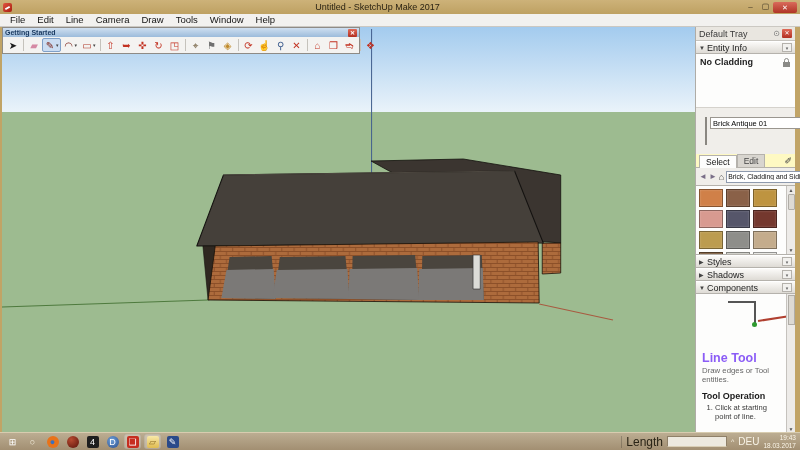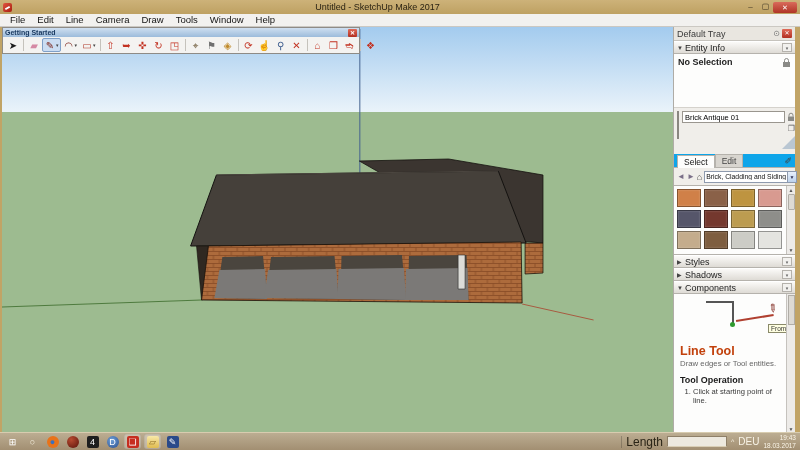--- a/index.html
+++ b/index.html
@@ -35,47 +35,47 @@
   .gs-close{width:9px;height:8px;background:linear-gradient(#E06A58,#B23022);border-radius:1px;color:#fff;
             font-size:6px;line-height:8px;text-align:center;}
   .gs-body{display:flex;align-items:center;height:16px;padding:0 2px;}
   .tool{display:flex;align-items:center;height:14px;padding:0 1px;border:1px solid transparent;border-radius:2px;}
   .tool .g{font-size:10px;line-height:13px;width:12px;text-align:center;}
   .tool .dd{font-size:5px;color:#444;margin-left:0px;}
   .tool.active{background:#CBDDF2;border-color:#7FA0C8;}
   .tsep{width:1px;height:12px;background:#C5C2BC;margin:0 2px;flex:0 0 auto;}
 
   
-  .panel{width:122px;background:#F0EEEA;border-left:1px solid #AFACA6;display:flex;flex-direction:column;color:#333;}
+  .panel{width:100px;background:#F0EEEA;border-left:1px solid #AFACA6;display:flex;flex-direction:column;color:#333;}
   .tray-header{height:14px;display:flex;align-items:center;background:#E9E6E0;border-bottom:1px solid #C6C3BD;
                font-size:9px;color:#3A3A3A;padding:0 3px;}
   .tray-header .t{flex:1;}
   .pin{font-size:8px;color:#777;margin-right:2px;}
   .tray-close{width:10px;height:9px;background:linear-gradient(#E06A58,#B23022);border-radius:1px;color:#fff;
               font-size:6px;line-height:9px;text-align:center;}
   .sec-head{height:13px;display:flex;align-items:center;background:linear-gradient(#FBFAF8,#DEDBD5);
             border-top:1px solid #fff;border-bottom:1px solid #B5B2AC;font-size:9px;padding:0 3px;color:#222;}
   .sec-head .arrow{font-size:6px;width:8px;color:#444;}
   .sec-head .lbl{flex:1;}
   .sec-btn{width:10px;height:9px;border:1px solid #B5B2AC;background:#F2F1EE;font-size:5px;line-height:8px;
            text-align:center;color:#666;}
   .entity-body{height:54px;background:#FDFDFC;border-bottom:1px solid #D5D2CC;padding:3px 4px;display:flex;}
   .no-sel{font-size:9px;font-weight:bold;color:#222;flex:1;}
-  .mat-body{height:46px;padding:3px;display:flex;gap:3px;background:#F0EEEA;}
+  .mat-body{height:46px;padding:9px;display:flex;gap:3px;background:#F0EEEA;}
   .brick-thumb{width:36px;height:28px;border:1px solid #8A8781;background:var(--brick);
      background-image:repeating-linear-gradient(0deg,transparent 0 3px,rgba(70,33,10,.5) 3px 4px),
                       repeating-linear-gradient(90deg,transparent 0 6px,rgba(70,33,10,.4) 6px 7px);}
   .mat-right{flex:1;display:flex;flex-direction:column;gap:1px;}
   .mat-name-row{display:flex;align-items:center;gap:2px;}
   .mat-name{flex:1;height:12px;font-size:7.5px;border:1px solid #9A968F;background:#fff;padding:0 2px;
             font-family:"Liberation Sans",sans-serif;}
   .mini-ic{font-size:8px;color:#555;line-height:9px;}
   .mat-icons{display:flex;justify-content:flex-end;gap:2px;align-items:flex-start;}
   .tri{width:0;height:0;border-left:13px solid transparent;border-bottom:13px solid #B9C6D2;margin-top:2px;}
-  .tabs{height:14px;display:flex;align-items:flex-end;background:#0ea5e9;border-bottom:1px solid #B5B2AC;padding:0 3px;justify-content:flex-end;}
+  .tabs{height:14px;display:flex;align-items:flex-end;background:#fef9c3;border-bottom:1px solid #B5B2AC;padding:0 3px;justify-content:flex-end;}
   .tab{font-size:8.5px;padding:1px 6px;border:1px solid #B5B2AC;border-bottom:none;background:#D8D5CF;color:#444;}
   .tab.active{background:#FDFDFC;color:#111;position:relative;top:1px;}
   .tab-sp{flex:1;}
   .dropper{font-size:9px;color:#444;margin-bottom:1px;}
   .nav{height:17px;display:flex;align-items:center;gap:2px;padding:0 3px;background:#F0EEEA;}
   .nav .nv{font-size:8px;color:#7A6F88;}
   .nav .home{font-size:9px;color:#333;}
   .cat-select{flex:1;height:12px;border:1px solid #8E9AAE;background:#fff;display:flex;align-items:center;}
   .cat-select .ct{flex:1;font-size:6.8px;padding:0 1px;white-space:nowrap;overflow:hidden;color:#111;}
   .cat-select .cv{width:9px;height:100%;background:linear-gradient(#E8F0FA,#BDD2EC);border-left:1px solid #8E9AAE;
@@ -88,21 +88,21 @@
   .vsb .thumb{width:7px;background:#DDDAD4;border:1px solid #B0ADA7;border-radius:1px;}
   .instructor{flex:1;background:#FDFDFC;position:relative;overflow:hidden;padding:2px 12px 0 6px;}
   .illu{position:relative;height:46px;}
   .illu .h-line{position:absolute;left:26px;top:5px;width:28px;height:2px;background:#555;}
   .illu .v-line{position:absolute;left:52px;top:5px;width:2px;height:22px;background:#555;}
   .illu .dot{position:absolute;left:50px;top:26px;width:5px;height:5px;border-radius:50%;background:#2F9A2F;}
   .illu .r-line{position:absolute;left:56px;top:24px;width:38px;height:1.5px;background:#B04030;transform:rotate(-9deg);transform-origin:left center;}
   .illu .pencil{position:absolute;left:88px;top:6px;font-size:11px;color:#7A1F15;transform:rotate(40deg);}
   .illu .tip{position:absolute;left:88px;top:28px;background:#FFFFE1;border:1px solid #8A8A6A;font-size:6.5px;
              padding:0 2px;color:#333;}
-  .it-title{font-size:12.5px;font-weight:bold;color:#c2410c;margin-top:2px;}
+  .it-title{font-size:12.5px;font-weight:bold;color:#8b5cf6;margin-top:9px;}
   .it-sub{font-size:7.8px;color:#666;margin-top:1px;}
   .it-op{font-size:9px;font-weight:bold;color:#1A1A1A;margin-top:7px;}
   .steps{margin:2px 0 0 0;padding-left:13px;font-size:7.6px;color:#3A3A3A;line-height:9px;}
   .steps li{margin-bottom:1px;}
   .ins-sb{position:absolute;right:0;top:0;bottom:0;width:9px;background:#EDEBE8;border-left:1px solid #C5C2BD;
           display:flex;flex-direction:column;align-items:center;}
   .ins-sb .thumb{width:7px;height:30px;background:#DDDAD4;border:1px solid #B0ADA7;margin-top:1px;}
   .ins-sb .sp{flex:1;}
 
   
@@ -303,21 +303,21 @@
         <span class="pin">⊙</span>
         <span class="tray-close">✕</span>
       </div>
 
       <div class="sec-head">
         <span class="arrow">▼</span>
         <span class="lbl">Entity Info</span>
         <span class="sec-btn">▾</span>
       </div>
       <div class="entity-body">
-        <span class="no-sel">No Selection</span>
+        <span class="no-sel">No Cladding</span>
         <svg width="9" height="11">
           <rect x="1" y="5" width="7" height="5" fill="#8A8A86"></rect>
           <path d="M2.5 5 V3.5 a2 2 0 0 1 4 0 V5" fill="none" stroke="#8A8A86"></path>
         </svg>
       </div>
 
       <div class="mat-body">
         <div class="brick-thumb"></div>
         <div class="mat-right">
           <div class="mat-name-row">

